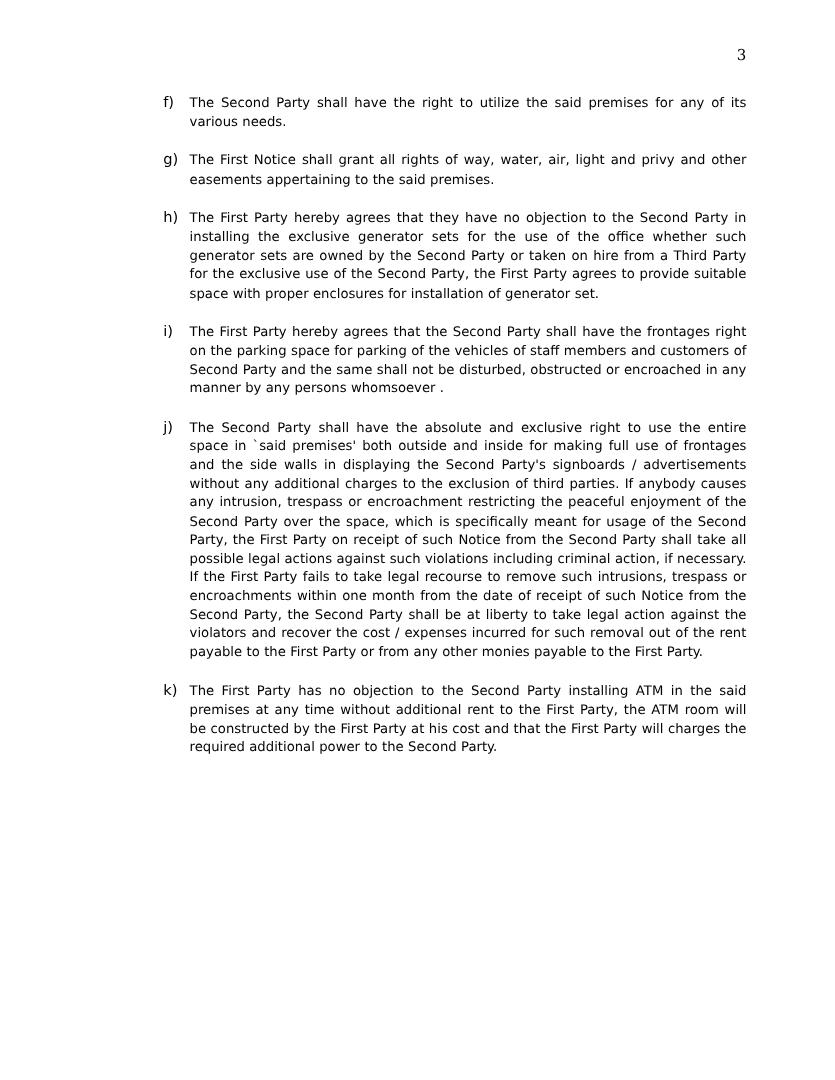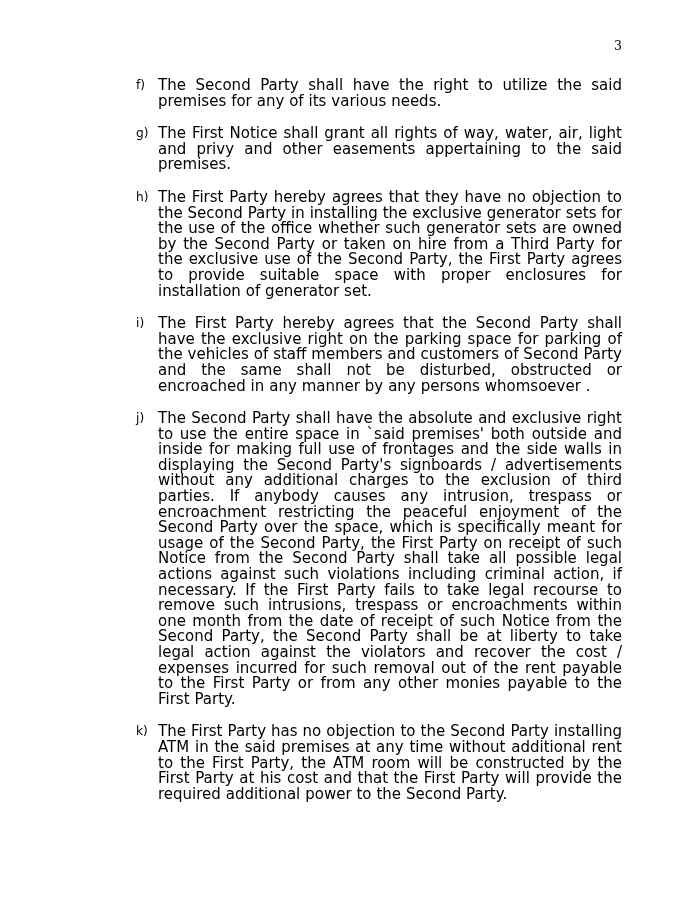--- a/index.html
+++ b/index.html
@@ -52,21 +52,21 @@
     flex: 0 0 auto;
     width: 22px;
     font-size: 12.2px;
     line-height: 15.6px;
     text-align: left;
     white-space: nowrap;
   }
 
   .clause-text {
     flex: 1 1 auto;
-    font-size: 15px;
+    font-size: 11px;
     line-height: 15.6px;
     text-align: justify;
     text-justify: inter-word;
     hyphens: none;
     word-spacing: 0.15px;
   }
 
   
   .clause:last-child {
     margin-bottom: 0;
@@ -91,27 +91,27 @@
       <div class="clause-text">The First Notice shall grant all rights of way, water, air, light and privy and other easements appertaining to the said premises.</div>
     </div>
 
     <div class="clause">
       <div class="clause-marker">h)</div>
       <div class="clause-text">The First Party  hereby  agrees  that  they  have  no objection to  the Second  Party  in  installing  the exclusive generator sets for the use  of the  office whether such generator sets are owned by  the  Second Party or taken on hire from a  Third  Party  for  the exclusive use of the Second Party,  the  First  Party agrees  to  provide  suitable  space  with  proper enclosures for installation of generator set.</div>
     </div>
 
     <div class="clause">
       <div class="clause-marker">i)</div>
-      <div class="clause-text">The First Party hereby agrees that the   Second   Party shall have the exclusive right on the  parking  space for parking of the  vehicles  of  staff members  and  customers  of Second Party and   the   same   shall not be disturbed, obstructed  or  encroached  in  any  manner by any persons whomsoever .</div>
+      <div class="clause-text">The First Party hereby agrees that the   Second   Party shall have the frontages right on the  parking  space for parking of the  vehicles  of  staff members  and  customers  of Second Party and   the   same   shall not be disturbed, obstructed  or  encroached  in  any  manner by any persons whomsoever .</div>
     </div>
 
     <div class="clause">
       <div class="clause-marker">j)</div>
       <div class="clause-text">The   Second  Party  shall  have  the  absolute   and  exclusive right to use the  entire  space  in  `said premises' both outside and inside for making full use of frontages and the side  walls  in  displaying  the Second Party's signboards  /   advertisements   without any additional charges   to   the exclusion  of  third parties. If anybody causes any intrusion, trespass or encroachment restricting the  peaceful  enjoyment  of the Second Party over the space, which is specifically meant for usage of the Second Party, the First Party on receipt of  such Notice from the Second Party shall take all  possible legal  actions  against  such  violations   including criminal action, if necessary.  If  the  First  Party fails  to  take  legal  recourse  to remove  such intrusions,  trespass  or  encroachments  within  one month from the date of receipt of  such  Notice  from the Second  Party,  the Second   Party   shall  be   at liberty to take legal action  against   the violators  and  recover  the  cost  /   expenses   incurred   for   such removal  out  of  the  rent  payable  to  the  First  Party  or  from  any  other monies payable to the First Party.</div>
     </div>
 
     <div class="clause">
       <div class="clause-marker">k)</div>
-      <div class="clause-text">The First Party has no objection to the Second  Party installing ATM in  the said  premises  at  any  time without additional rent to the First Party,  the ATM room will be constructed by the First  Party  at  his cost and  that  the First   Party   will   provide   the required additional power to the Second Party.</div>
+      <div class="clause-text">The First Party has no objection to the Second  Party installing ATM in  the said  premises  at  any  time without additional rent to the First Party,  the ATM room will be constructed by the First  Party  at  his cost and  that  the First   Party   will   charges   the required additional power to the Second Party.</div>
     </div>
 
   </div>
 </div>
 
 </body></html>

